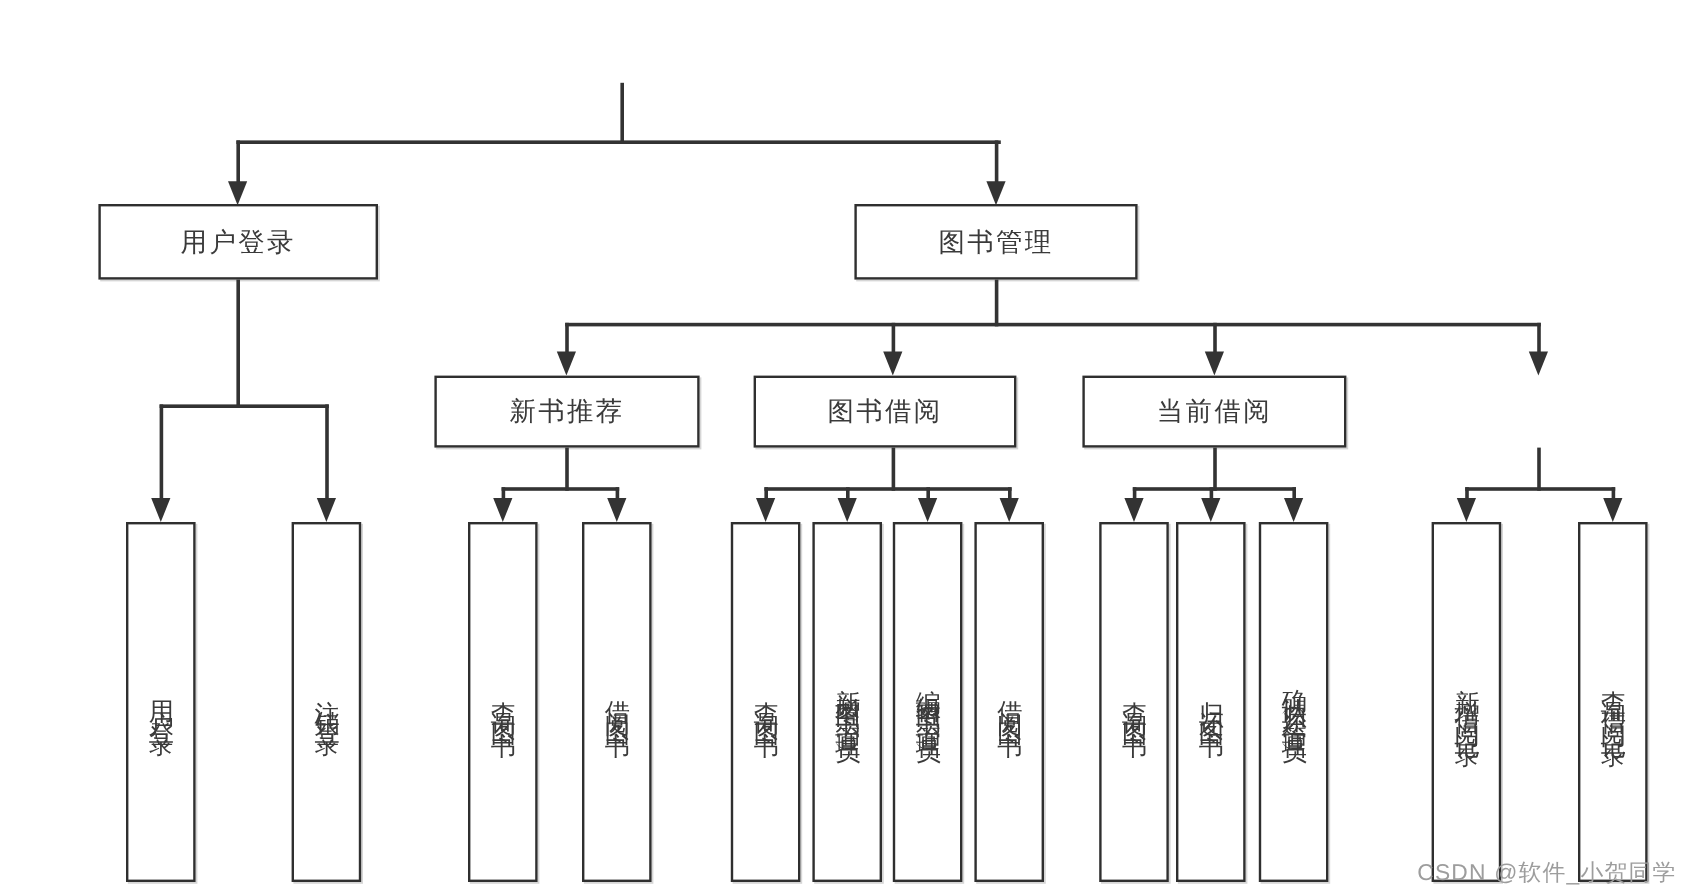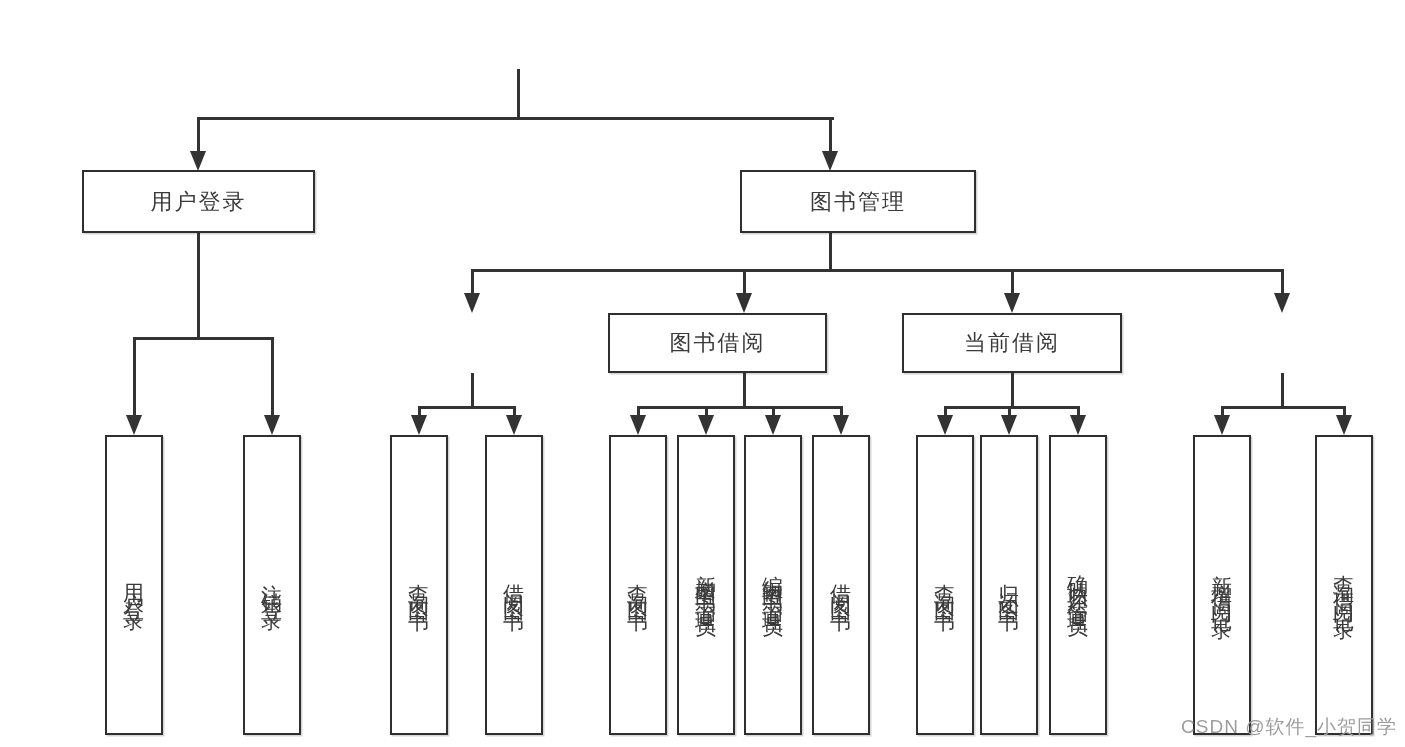--- a/index.html
+++ b/index.html
@@ -82,21 +82,21 @@
   <div class="vline" style="left:516.5px; top:69px; height:49px;"></div>
   <div class="hline" style="left:196.5px; top:116.5px; width:637px;"></div>
   <div class="vline" style="left:196.5px; top:116.5px; height:36px;"></div>
   <div class="arrow" style="left:190px; top:151px;"></div>
   <div class="vline" style="left:828.5px; top:116.5px; height:36px;"></div>
   <div class="arrow" style="left:822px; top:151px;"></div>
 
   <div class="box" style="left:82px; top:170px; width:233px; height:63px;">
     <span>用户登录</span>
   </div>
-  <div class="box" style="left:712px; top:170px; width:236px; height:63px;margin-left:28px;">
+  <div class="box" style="left:712px; top:170px; width:236px; height:63px;">
     <span>图书管理</span>
   </div>
 
   <div class="vline" style="left:196.5px; top:233px; height:105px;"></div>
   <div class="hline" style="left:132.5px; top:336.5px; width:141px;"></div>
   <div class="vline" style="left:132.5px; top:336.5px; height:81px;"></div>
   <div class="arrow" style="left:126px; top:415px;"></div>
   <div class="vline" style="left:270.5px; top:336.5px; height:81px;"></div>
   <div class="arrow" style="left:264px; top:415px;"></div>
 
@@ -104,21 +104,24 @@
   <div class="hline" style="left:470.5px; top:268.5px; width:813px;"></div>
   <div class="vline" style="left:470.5px; top:268.5px; height:27px;"></div>
   <div class="arrow" style="left:464px; top:293px;"></div>
   <div class="vline" style="left:742.5px; top:268.5px; height:27px;"></div>
   <div class="arrow" style="left:736px; top:293px;"></div>
   <div class="vline" style="left:1010.5px; top:268.5px; height:27px;"></div>
   <div class="arrow" style="left:1004px; top:293px;"></div>
   <div class="vline" style="left:1280.5px; top:268.5px; height:27px;"></div>
   <div class="arrow" style="left:1274px; top:293px;"></div>
 
-  <div class="box" style="left:608px; top:313px; width:219px; height:60px;font-family:Liberation Mono, monospace;">
+  <div class="box" style="left:362px; top:313px; width:221px; height:60px;">
+    <span>新书推荐</span>
+  </div>
+  <div class="box" style="left:628px; top:313px; width:219px; height:60px;font-family:Liberation Mono, monospace;">
     <span>图书借阅</span>
   </div>
   <div class="box" style="left:902px; top:313px; width:220px; height:60px;">
     <span>当前借阅</span>
   </div>
 
   <div class="vline" style="left:470.5px; top:373px; height:36px;"></div>
   <div class="hline" style="left:417.5px; top:405.5px; width:98px;"></div>
   <div class="vline" style="left:417.5px; top:405.5px; height:12px;"></div>
   <div class="arrow" style="left:411px; top:415px;"></div>

